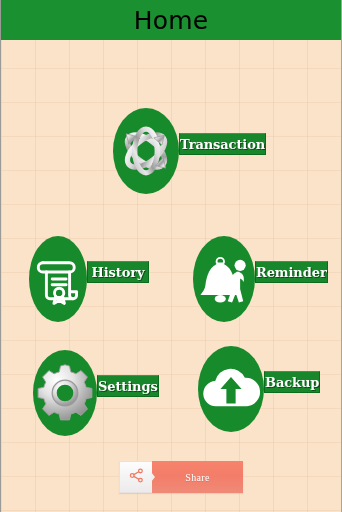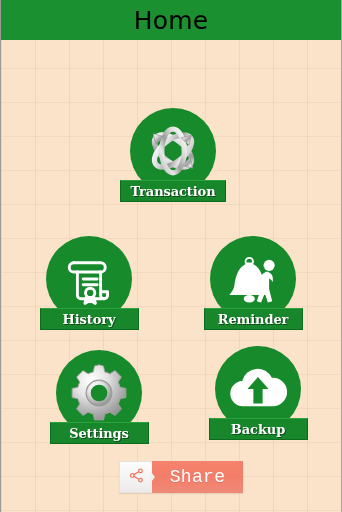--- a/index.html
+++ b/index.html
@@ -66,21 +66,21 @@
     left: 0;
     right: 0;
     bottom: 0;
     z-index: 2;
   }
 
   .tile {
     position: absolute;
     width: 120px;
     display: flex;
-    flex-direction: column;
+    flex-direction: row;
     align-items: center;
     cursor: pointer;
   }
 
   .tile-circle {
     width: 86px;
     height: 86px;
     border-radius: 50%;
     background: #178a2b;
     display: flex;
@@ -113,21 +113,21 @@
     letter-spacing: -0.1px;
     text-shadow: 1px 1px 0 rgba(0,0,0,0.45);
     white-space: nowrap;
   }
   .tile-label.wide { width: 106px; }
 
   
   #tile-transaction { left: 112px; top: 68px; }
   #tile-history     { left: 28px;  top: 196px; }
   #tile-reminder    { left: 192px; top: 196px; }
-  #tile-settings    { left: 38px;  top: 310px; }
+  #tile-settings    { left: 32px;  top: 310px; }
   #tile-backup      { left: 197px; top: 306px; }
 
   
   #share-button {
     position: absolute;
     left: 118px;
     top: 461px;
     height: 32px;
     display: flex;
     align-items: stretch;
@@ -161,24 +161,24 @@
     left: -1px;
     top: 50%;
     transform: translateY(-50%);
     width: 0; height: 0;
     border-top: 5px solid transparent;
     border-bottom: 5px solid transparent;
     border-left: 4px solid #f1f0ef;
   }
   #share-label-text {
     color: #ffffff;
-    font-size: 18px;
+    font-size: 10px;
     font-weight: 400;
     letter-spacing: 0.3px;
-    font-family: Liberation Mono, monospace;
+    font-family: Liberation Serif, serif;
     text-shadow: 0 1px 0 rgba(0,0,0,0.10);
   }
 </style>
 </head>
 <body>
 
 <div id="screen">
 
   <div id="bg-texture"></div>
 

